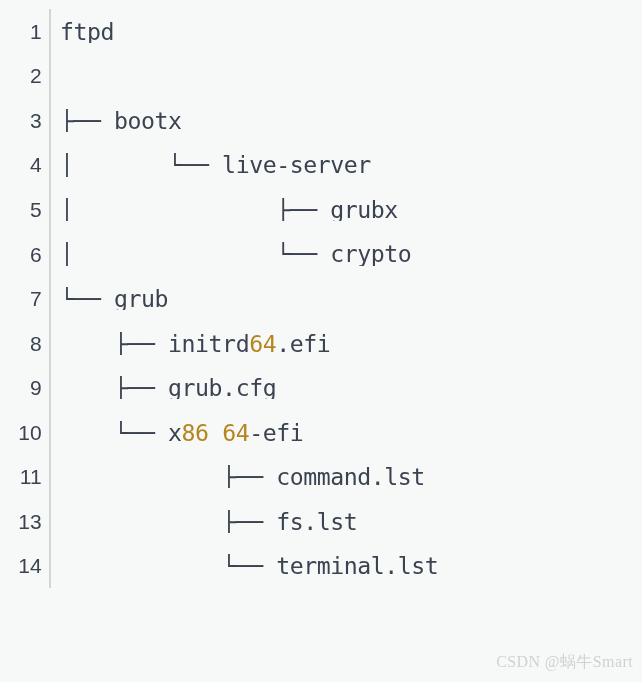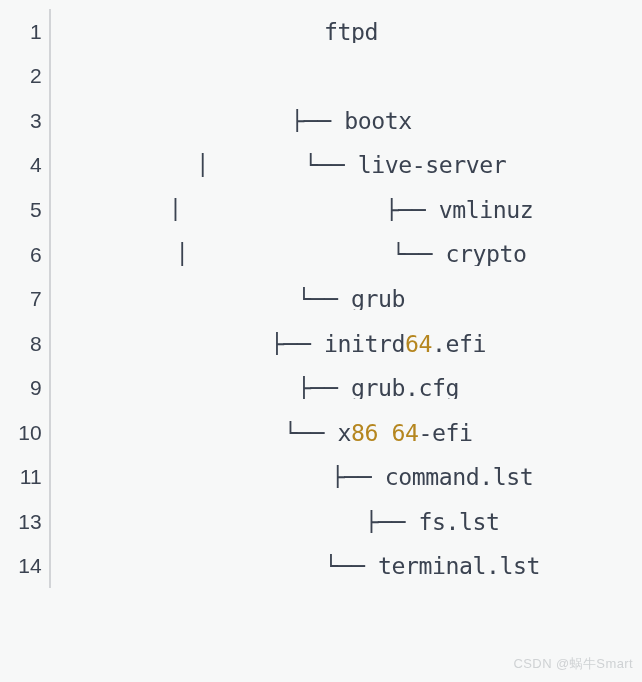--- a/index.html
+++ b/index.html
@@ -62,31 +62,30 @@
   .code-text {
     flex: 1 1 auto;
     font-family: "DejaVu Sans Mono", "Liberation Mono", monospace;
     font-size: 23.2px;
     line-height: 1;
     color: #3b4351;
     white-space: pre;
     letter-spacing: -0.45px;
     padding-left: 3px;
     overflow: hidden;
-    text-align: center;
   }
 
   .num { color: #b5861f; }
 
   .watermark {
     position: absolute;
     right: 9px;
     bottom: 9px;
-    font-family: Liberation Sans, sans-serif;
-    font-size: 13px;
+    font-family: Liberation Serif, serif;
+    font-size: 16px;
     color: #cfd2d4;
     letter-spacing: 0.4px;
     white-space: nowrap;
     user-select: none;
   }
 </style>
 </head>
 <body>
 
 <div class="code-block">
@@ -106,21 +105,21 @@
         <div class="code-text"><span>├── bootx</span></div>
       </div>
       <div class="code-row">
         <div class="line-no">4</div>
         <div class="gutter-gap"></div>
         <div class="code-text"><span>│       └── live-server</span></div>
       </div>
       <div class="code-row">
         <div class="line-no">5</div>
         <div class="gutter-gap"></div>
-        <div class="code-text"><span>│               ├── vmlinuz</span></div>
+        <div class="code-text"><span>│               ├── grubx</span></div>
       </div>
       <div class="code-row">
         <div class="line-no">6</div>
         <div class="gutter-gap"></div>
         <div class="code-text"><span>│               └── crypto</span></div>
       </div>
       <div class="code-row">
         <div class="line-no">7</div>
         <div class="gutter-gap"></div>
         <div class="code-text"><span>└── grub</span></div>

